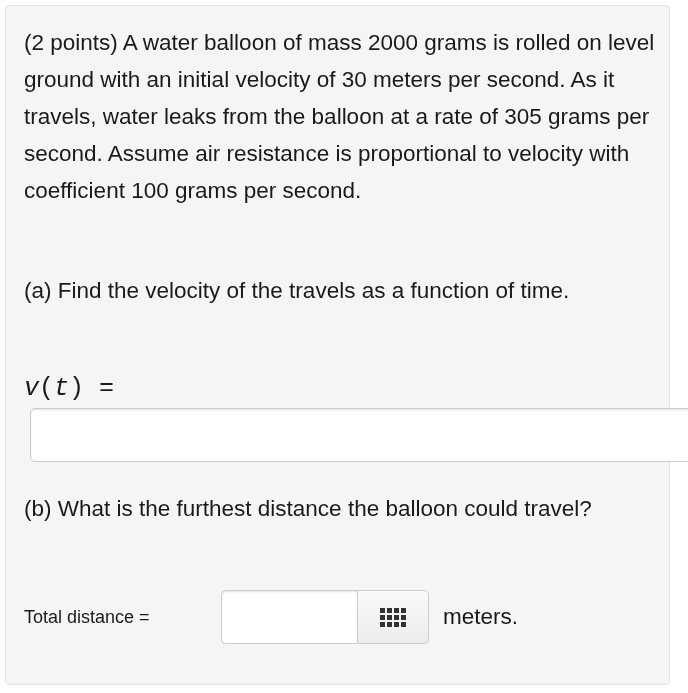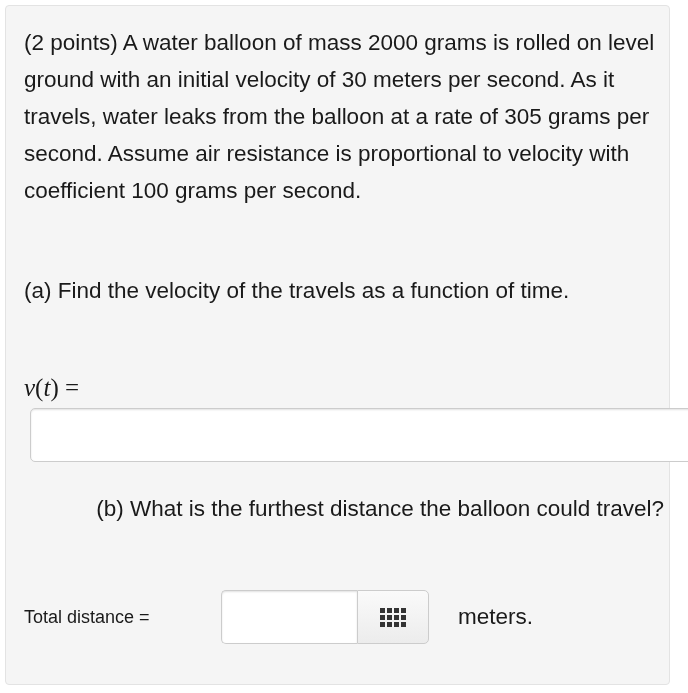--- a/index.html
+++ b/index.html
@@ -8,43 +8,43 @@
       position: absolute; left: 5px; top: 5px; width: 665px; height: 680px;
       background: #f5f5f5; border: 1px solid #e3e3e3; border-radius: 4px;
       box-sizing: border-box;
     }
     .problem {
       position: absolute; left: 24px; top: 24px; width: 640px;
       font-size: 22.5px; line-height: 37px; color: #1a1a1a;
     }
     .problem p { margin: 0; }
     .part-a { position: absolute; left: 24px; top: 272px; width: 640px; font-size: 22.5px; line-height: 37px; color: #1a1a1a; }
-    .math-label { position: absolute; left: 24px; top: 374px; font-family: Liberation Serif, serif; font-size: 25px; color: #1a1a1a; }
+    .math-label { position: absolute; left: 24px; top: 374px; font-family: Liberation Mono, monospace; font-size: 25px; color: #1a1a1a; }
     .math-label i { font-style: italic; }
     .vt-input {
       position: absolute; left: 30px; top: 408px; width: 680px; height: 54px;
       background: #fff; border: 1px solid #cccccc; border-radius: 5px;
       box-shadow: inset 0 1px 2px rgba(0,0,0,0.12); box-sizing: border-box;
     }
-    .part-b { position: absolute; left: 24px; top: 490px; width: 640px; font-size: 22.5px; line-height: 37px; color: #1a1a1a; text-align: right; }
+    .part-b { position: absolute; left: 24px; top: 490px; width: 640px; font-size: 22.5px; line-height: 37px; color: #1a1a1a; }
     .total-row { position: absolute; left: 24px; top: 590px; height: 54px; display: flex; align-items: center; font-size: 18px; color: #1a1a1a; }
     .dist-group { position: absolute; left: 221px; top: 590px; width: 208px; height: 54px; display: flex; }
     .dist-input {
       width: 136px; height: 54px; background: #fff; border: 1px solid #cccccc;
       border-right: none; border-radius: 5px 0 0 5px; box-sizing: border-box;
       box-shadow: inset 0 1px 2px rgba(0,0,0,0.12);
     }
     .palette-btn {
       width: 72px; height: 54px; background: linear-gradient(#fafafa, #ececec);
       border: 1px solid #cccccc; border-radius: 0 5px 5px 0; box-sizing: border-box;
       display: flex; align-items: center; justify-content: center; cursor: pointer;
     }
     .grid-icon { display: grid; grid-template-columns: repeat(4, 5px); grid-gap: 2px; }
     .grid-icon span { width: 5px; height: 5px; background: #333; display: block; }
-    .units { position: absolute; left: 443px; top: 590px; height: 54px; display: flex; align-items: center; font-size: 22.5px; color: #1a1a1a; margin-left: 15px; }
+    .units { position: absolute; left: 443px; top: 590px; height: 54px; display: flex; align-items: center; font-size: 22.5px; color: #1a1a1a; }
   </style>
 </head>
 <body>
 
 <div class="card"></div>
 
 <div class="problem">
   <p>(2 points) A water balloon of mass 2000 grams is rolled on level ground with an initial velocity of 30 meters per second. As it travels, water leaks from the balloon at a rate of 305 grams per second. Assume air resistance is proportional to velocity with coefficient 100 grams per second.</p>
 </div>
 

